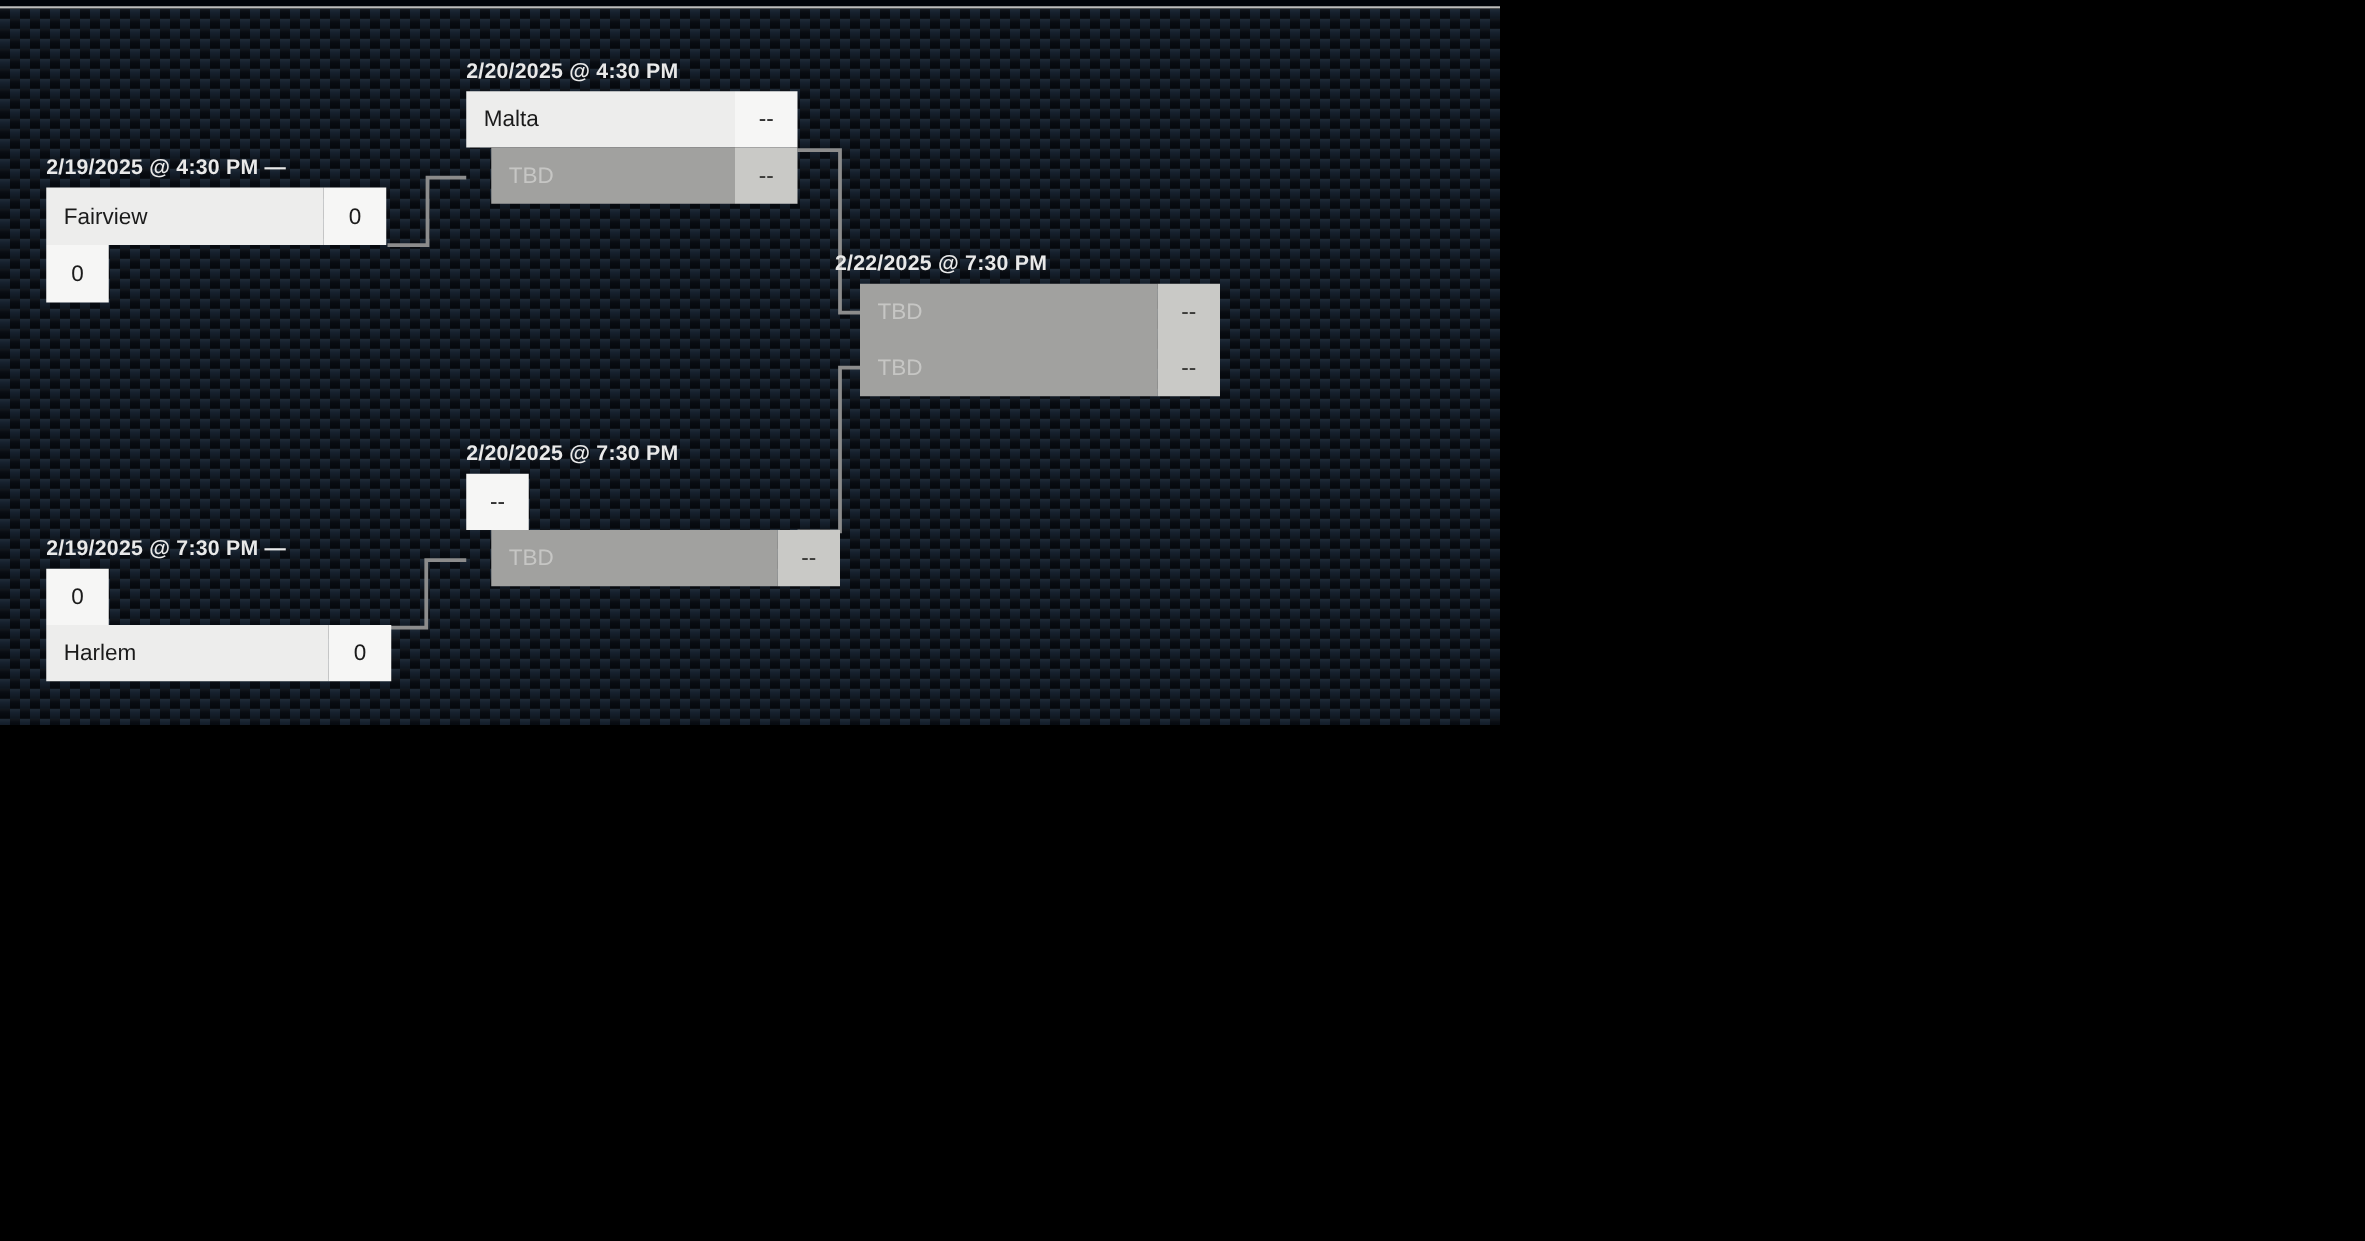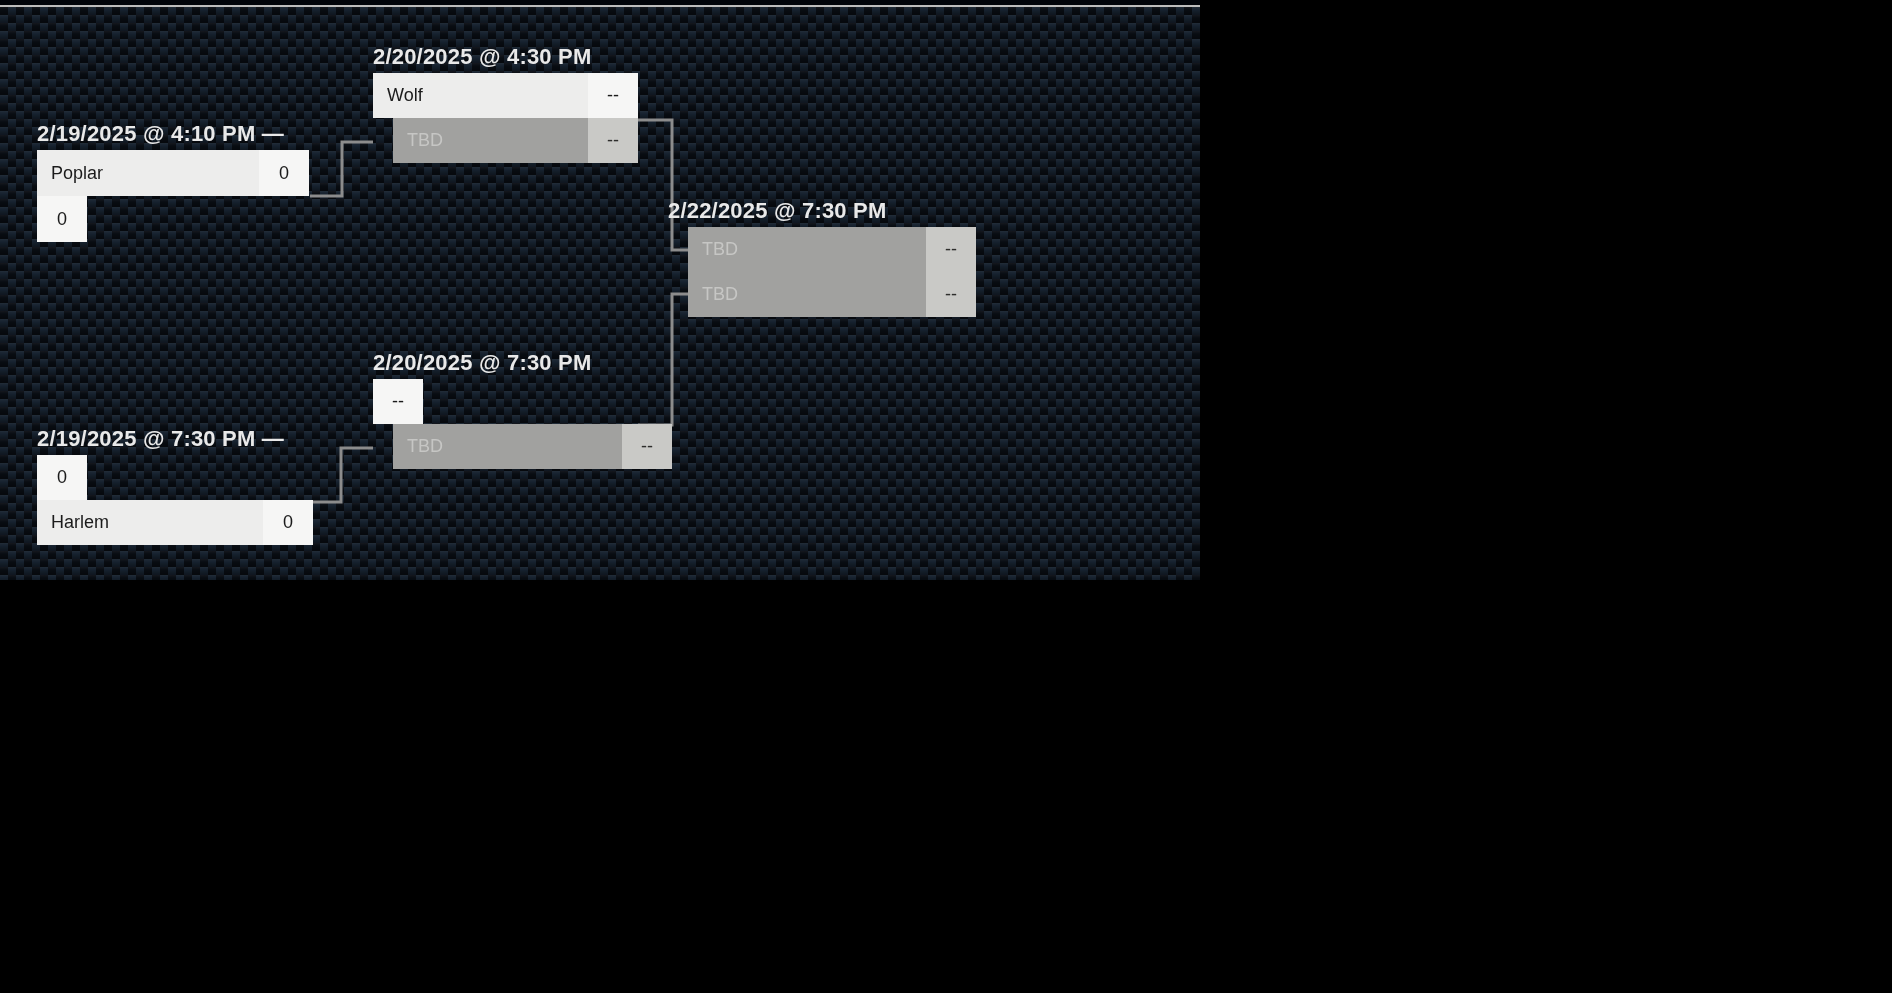--- a/index.html
+++ b/index.html
@@ -55,21 +55,21 @@
   }
   .connectors polyline {
     fill: none;
     stroke: #8c8c8c;
     stroke-width: 3;
   }
   .match {
     position: absolute;
   }
   .match-date {
-    font-size: 22px;
+    font-size: 17px;
     font-weight: bold;
     color: #e9e9e9;
     line-height: 20px;
     margin-bottom: 6px;
     white-space: nowrap;
     letter-spacing: 0.2px;
   }
   .card {
     display: flex;
     flex-direction: column;
@@ -124,37 +124,37 @@
     <div class="checker"></div>
 
     <svg class="connectors" viewBox="0 0 1200 580" xmlns="http://www.w3.org/2000/svg">
       <polyline points="310,196 342,196 342,142 373,142"></polyline>
       <polyline points="309,502 341,502 341,448 373,448"></polyline>
       <polyline points="638,120 672,120 672,250 703,250"></polyline>
       <polyline points="638,425 672,425 672,294 703,294"></polyline>
     </svg>
 
     <div class="match m1">
-      <div class="match-date">2/19/2025 @ 4:10 PM —</div>
-      <div class="card">
-        <div class="team-row">
-          <span class="team-name">Poplar</span>
+      <div class="match-date">2/19/2025 @ 4:30 PM —</div>
+      <div class="card">
+        <div class="team-row">
+          <span class="team-name">Fairview</span>
           <span class="team-score">0</span>
         </div>
         <div class="team-row">
           <span class="team-score">0</span>
         </div>
       </div>
     </div>
 
     <div class="match m2">
       <div class="match-date">2/20/2025 @ 4:30 PM</div>
       <div class="card">
         <div class="team-row">
-          <span class="team-name">Wolf</span>
+          <span class="team-name">Malta</span>
           <span class="team-score">--</span>
         </div>
         <div class="team-row tbd">
           <span class="team-name">TBD</span>
           <span class="team-score">--</span>
         </div>
       </div>
     </div>
 
     <div class="match m3">

